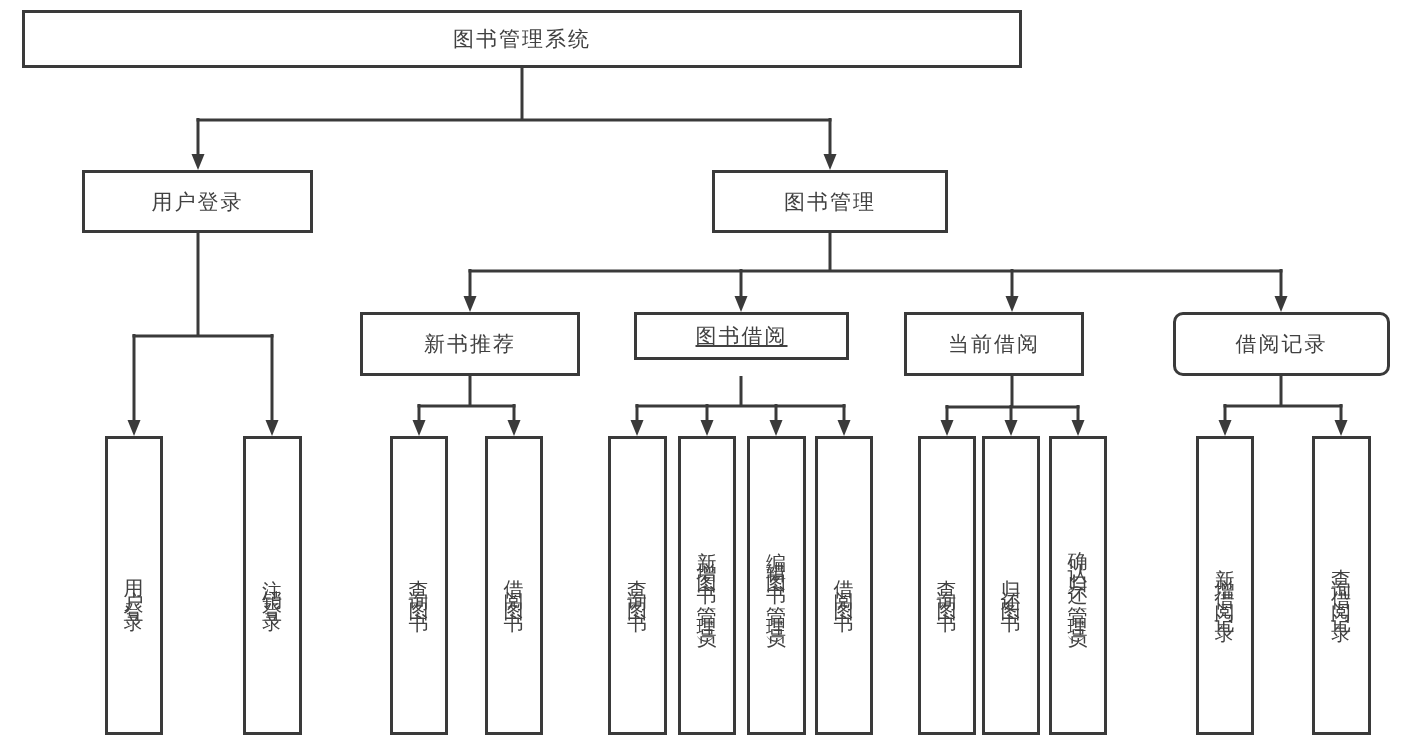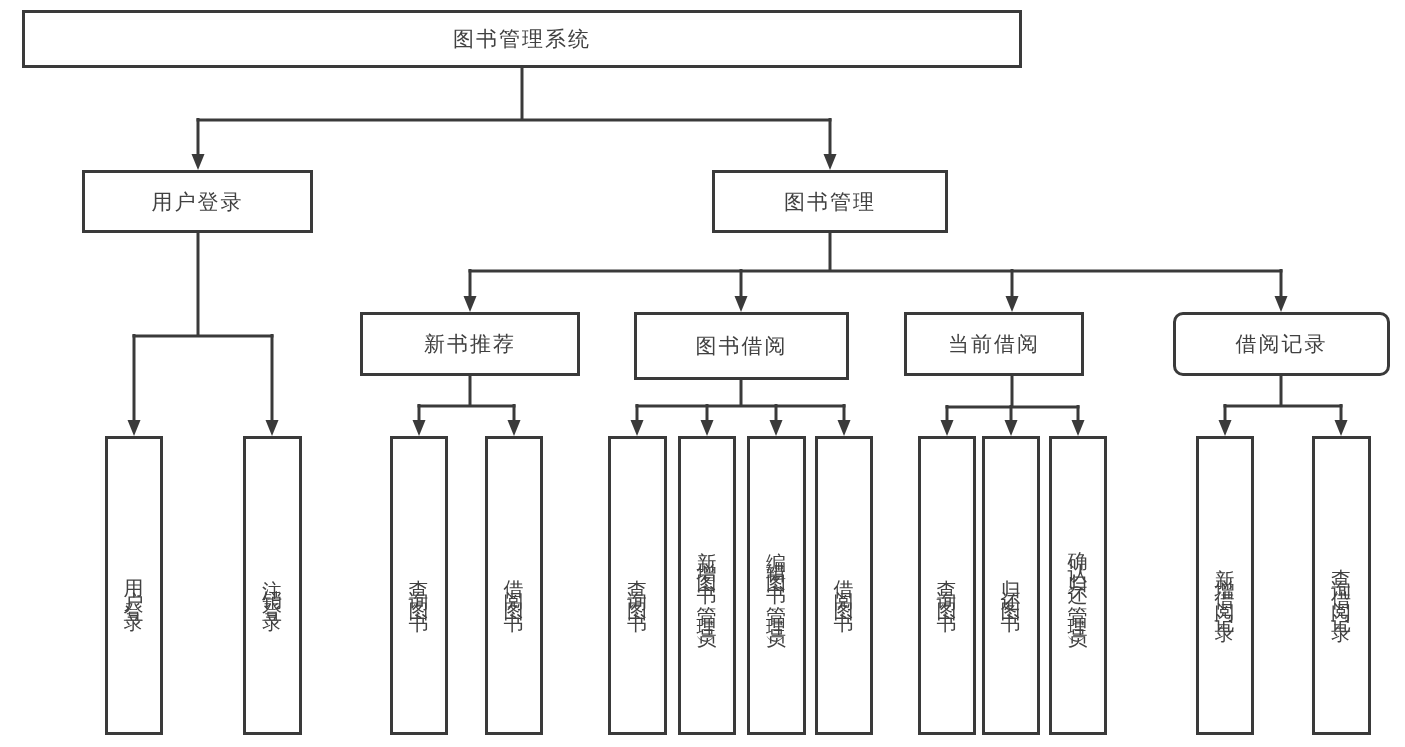--- a/index.html
+++ b/index.html
@@ -158,21 +158,21 @@
   <div class="box v" style="left:105px; top:436px; width:58px; height:299px;">
     <span>用户登录</span>
   </div>
   <div class="box v" style="left:243px; top:436px; width:59px; height:299px;">
     <span>注销登录</span>
   </div>
 
   <div class="box h" style="left:360px; top:312px; width:220px; height:64px;">
     <span>新书推荐</span>
   </div>
-  <div class="box h" style="left:634px; top:312px; width:215px; height:68px;">
+  <div class="box h" style="left:634px; top:312px; width:215px; height:48px;text-decoration:underline;">
     <span>图书借阅</span>
   </div>
   <div class="box h" style="left:904px; top:312px; width:180px; height:64px;">
     <span>当前借阅</span>
   </div>
   <div class="box h" style="left:1173px; top:312px; width:217px; height:64px;border-radius:10px;">
     <span>借阅记录</span>
   </div>
 
   <div class="box v" style="left:390px; top:436px; width:58px; height:299px;">

